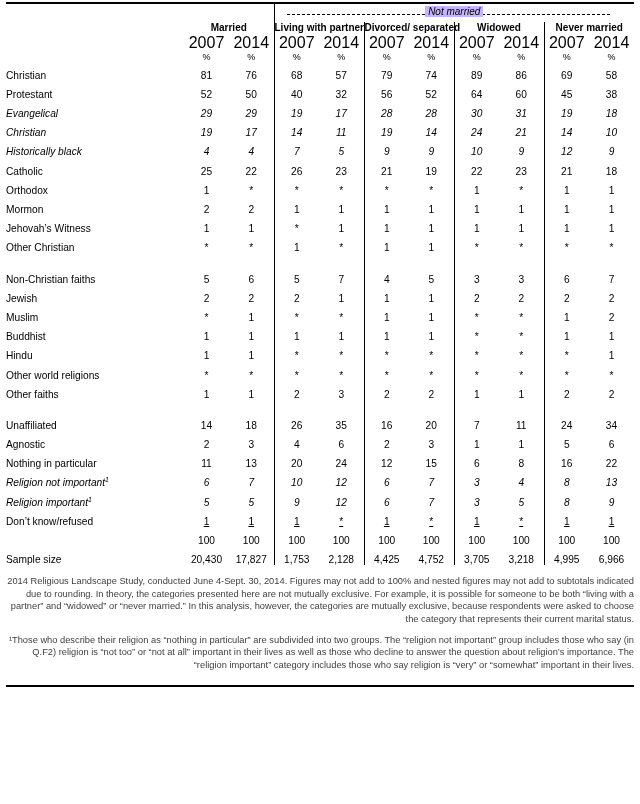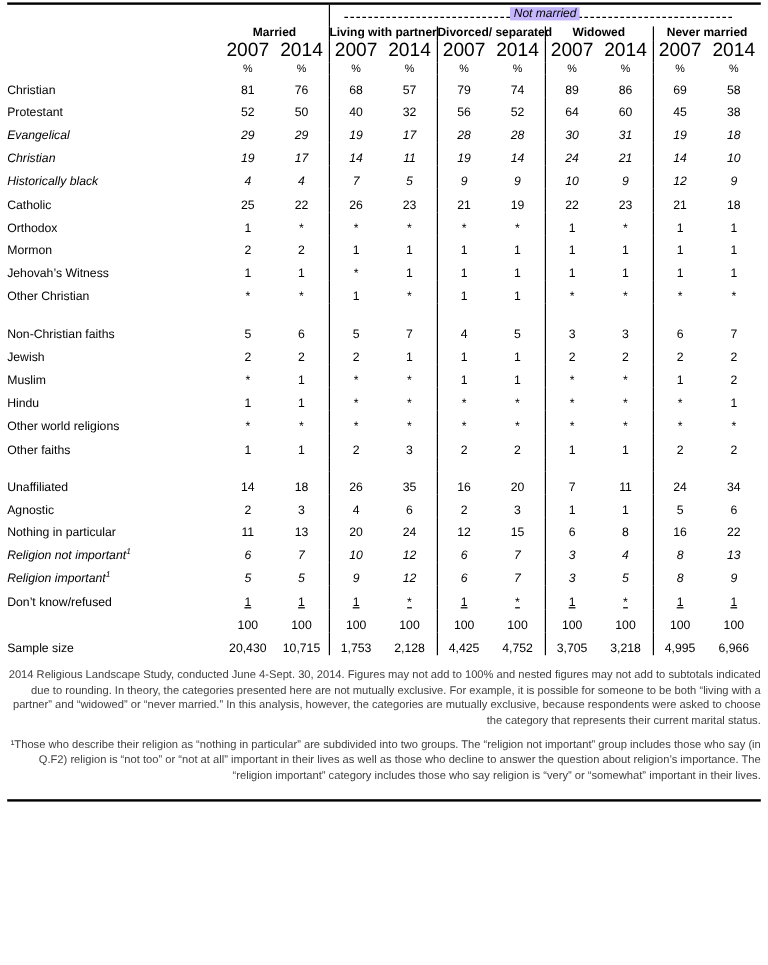--- a/index.html
+++ b/index.html
@@ -394,20 +394,33 @@
           <td class="num divL">*</td>
           <td class="num">*</td>
           <td class="num divL">1</td>
           <td class="num">1</td>
           <td class="num divL">*</td>
           <td class="num">*</td>
           <td class="num divL">1</td>
           <td class="num">2</td>
         </tr>
         <tr class="r">
+          <td class="rowlabel ind1">Buddhist</td>
+          <td class="num">1</td>
+          <td class="num">1</td>
+          <td class="num divL">1</td>
+          <td class="num">1</td>
+          <td class="num divL">1</td>
+          <td class="num">1</td>
+          <td class="num divL">*</td>
+          <td class="num">*</td>
+          <td class="num divL">1</td>
+          <td class="num">1</td>
+        </tr>
+        <tr class="r">
           <td class="rowlabel ind1">Hindu</td>
           <td class="num">1</td>
           <td class="num">1</td>
           <td class="num divL">*</td>
           <td class="num">*</td>
           <td class="num divL">*</td>
           <td class="num">*</td>
           <td class="num divL">*</td>
           <td class="num">*</td>
           <td class="num divL">*</td>
@@ -539,21 +552,21 @@
           <td class="num divL bold">100</td>
           <td class="num bold">100</td>
           <td class="num divL bold">100</td>
           <td class="num bold">100</td>
           <td class="num divL bold">100</td>
           <td class="num bold">100</td>
         </tr>
         <tr class="r gap-top">
           <td class="rowlabel">Sample size</td>
           <td class="num">20,430</td>
-          <td class="num">10,715</td>
+          <td class="num">17,827</td>
           <td class="num divL">1,753</td>
           <td class="num">2,128</td>
           <td class="num divL">4,425</td>
           <td class="num">4,752</td>
           <td class="num divL">3,705</td>
           <td class="num">3,218</td>
           <td class="num divL">4,995</td>
           <td class="num">6,966</td>
         </tr>
       </tbody>

